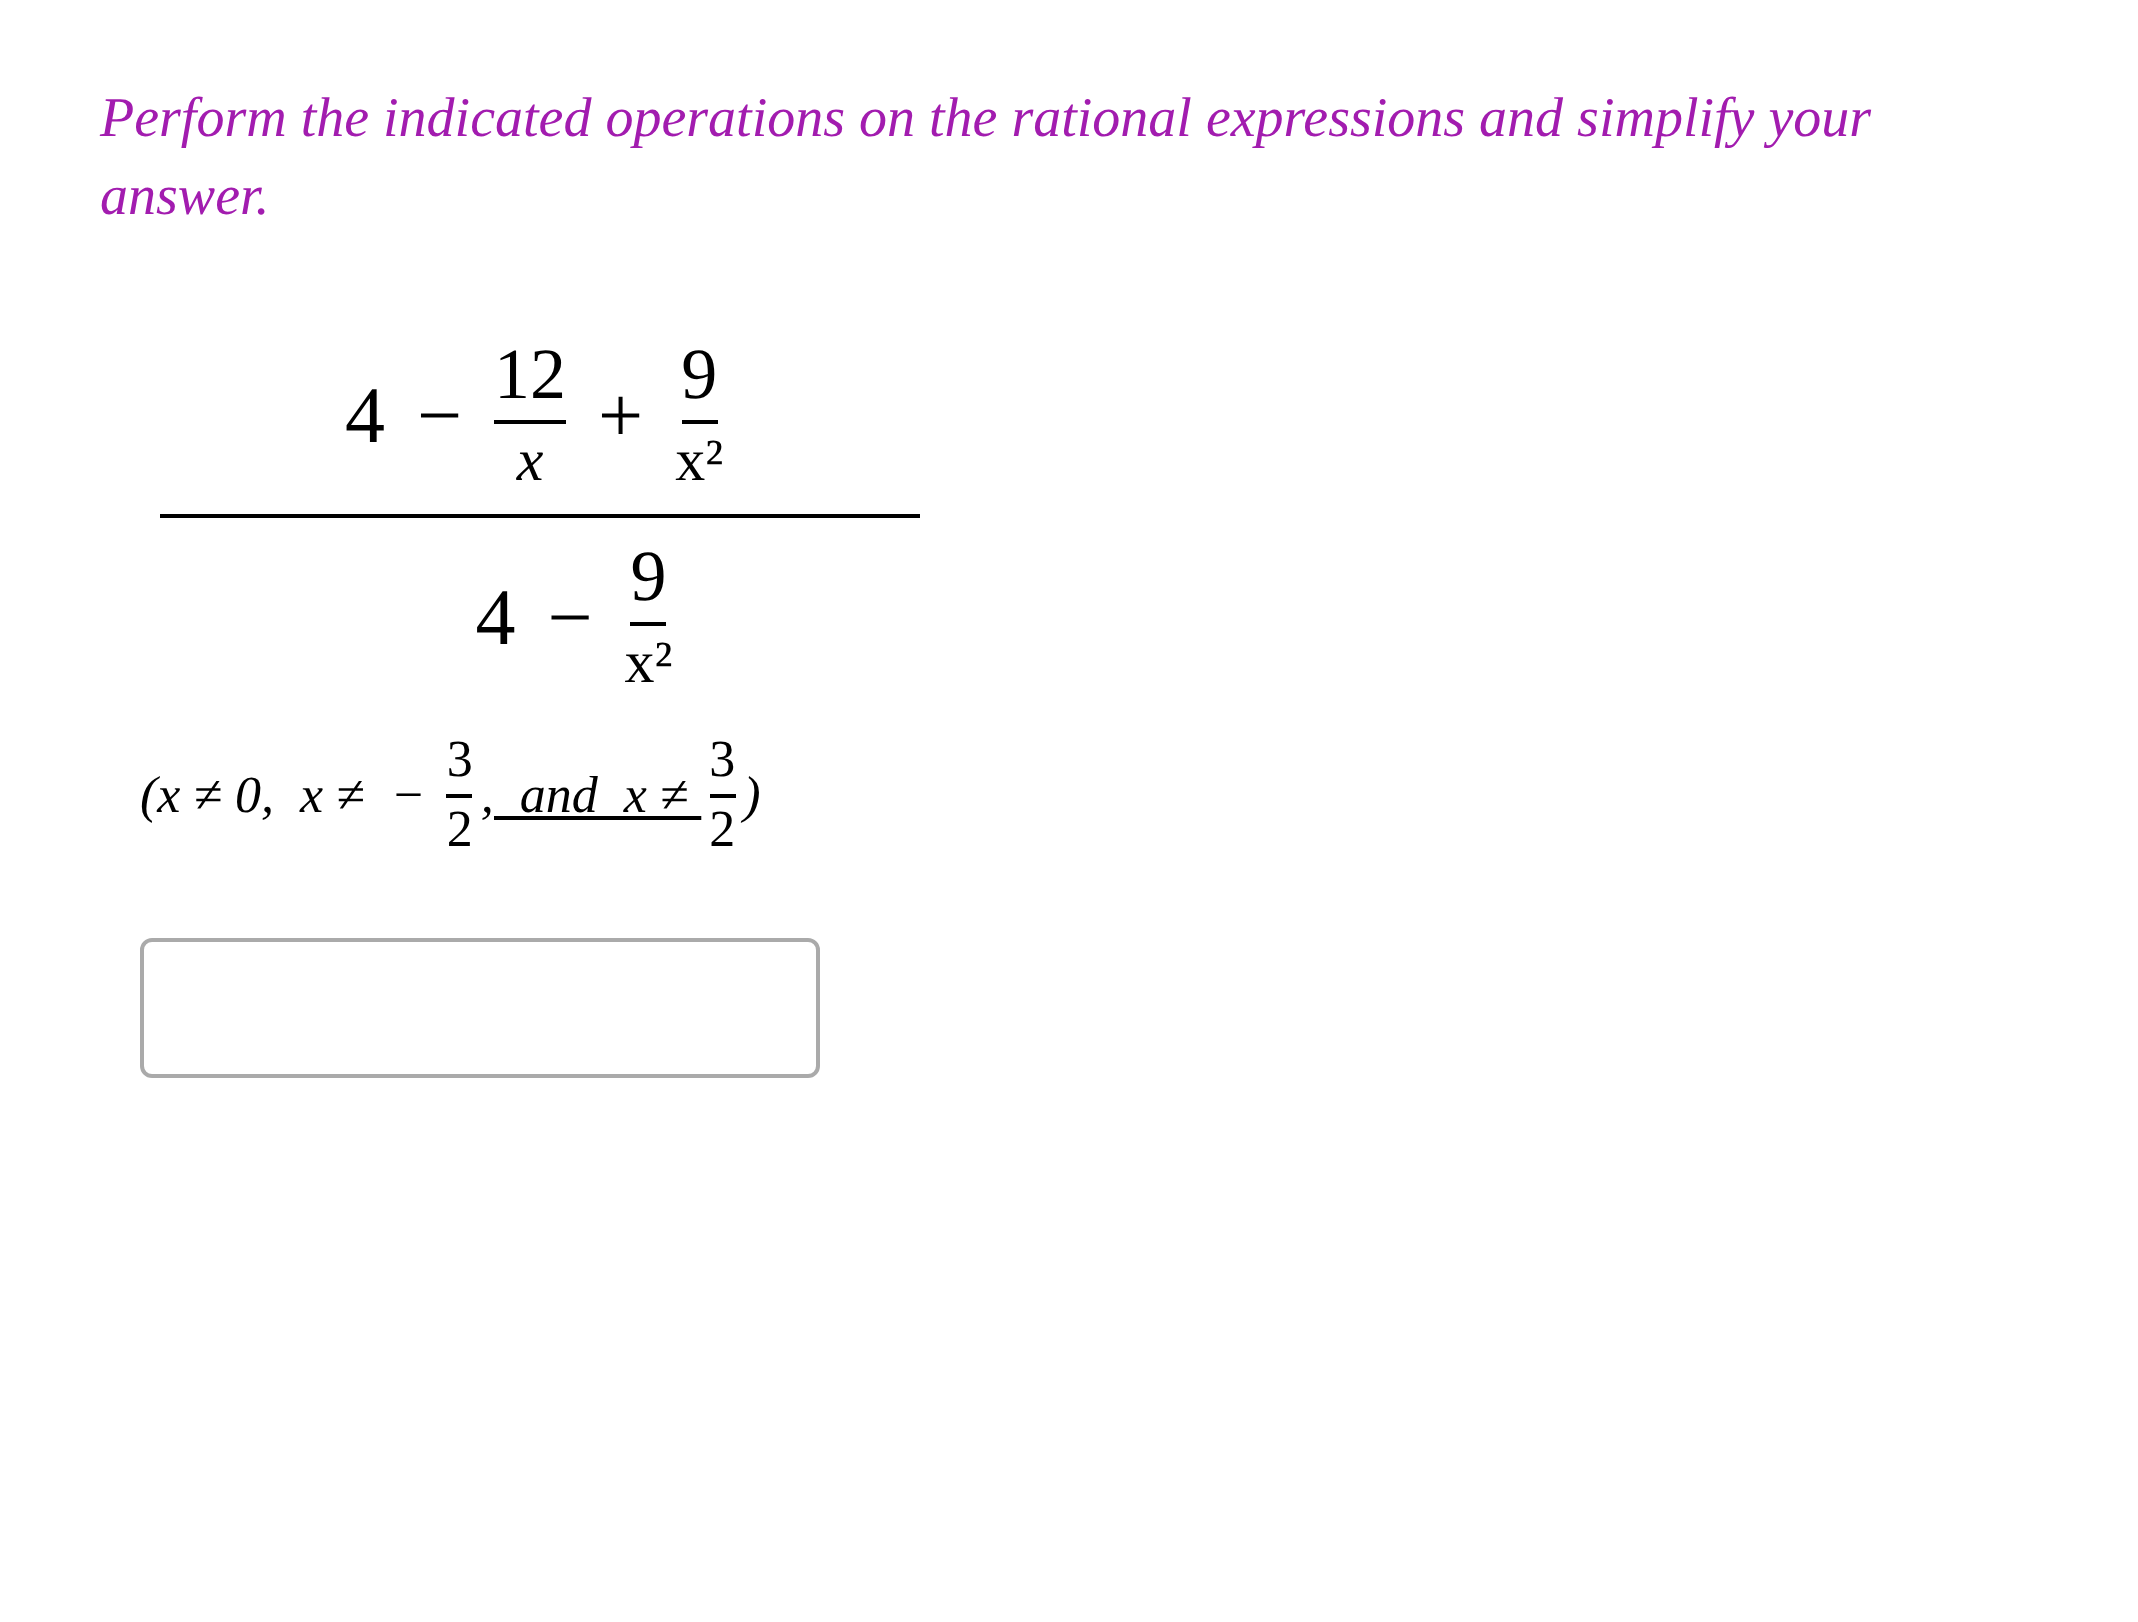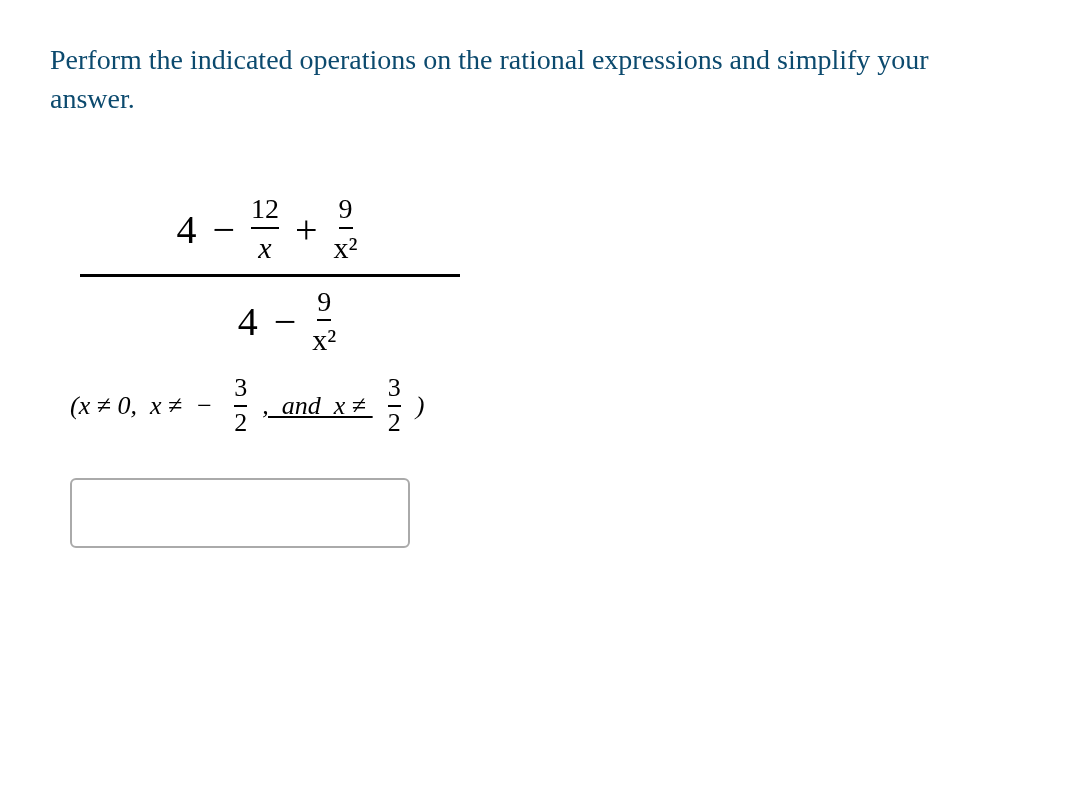--- a/index.html
+++ b/index.html
@@ -13,35 +13,36 @@
       height: 811px;
       background: #ffffff;
       font-family: 'Georgia', serif;
       padding: 40px 50px;
       overflow: hidden;
     }
 
     .instruction-text {
       font-size: 28px;
       line-height: 1.4;
-      color: #0c4a6e;
-      margin-bottom: 76px;
+      color: #a21caf;
+      margin-bottom: 50px;
       font-family: 'Georgia', serif;
+      font-style: italic;
     }
 
     .inline-frac {
       display: inline-flex;
       flex-direction: column;
       align-items: center;
       vertical-align: middle;
       margin: 0 4px;
     }
 
     .inline-frac .num {
-      font-size: 28px;
+      font-size: 36px;
       border-bottom: 2px solid #000;
       padding-bottom: 2px;
       line-height: 1.1;
     }
 
     .inline-frac .den {
       font-size: 30px;
       padding-top: 2px;
       line-height: 1.1;
     }
@@ -74,21 +75,21 @@
       width: 100%;
     }
 
     .constraints {
       font-size: 26px;
       margin-left: 20px;
       margin-bottom: 40px;
       display: flex;
       align-items: center;
       flex-wrap: wrap;
-      gap: 11px;
+      gap: 0;
     }
 
     .constraints .inline-frac .num {
       font-size: 26px;
     }
     .constraints .inline-frac .den {
       font-size: 26px;
     }
 
     .answer-box {

